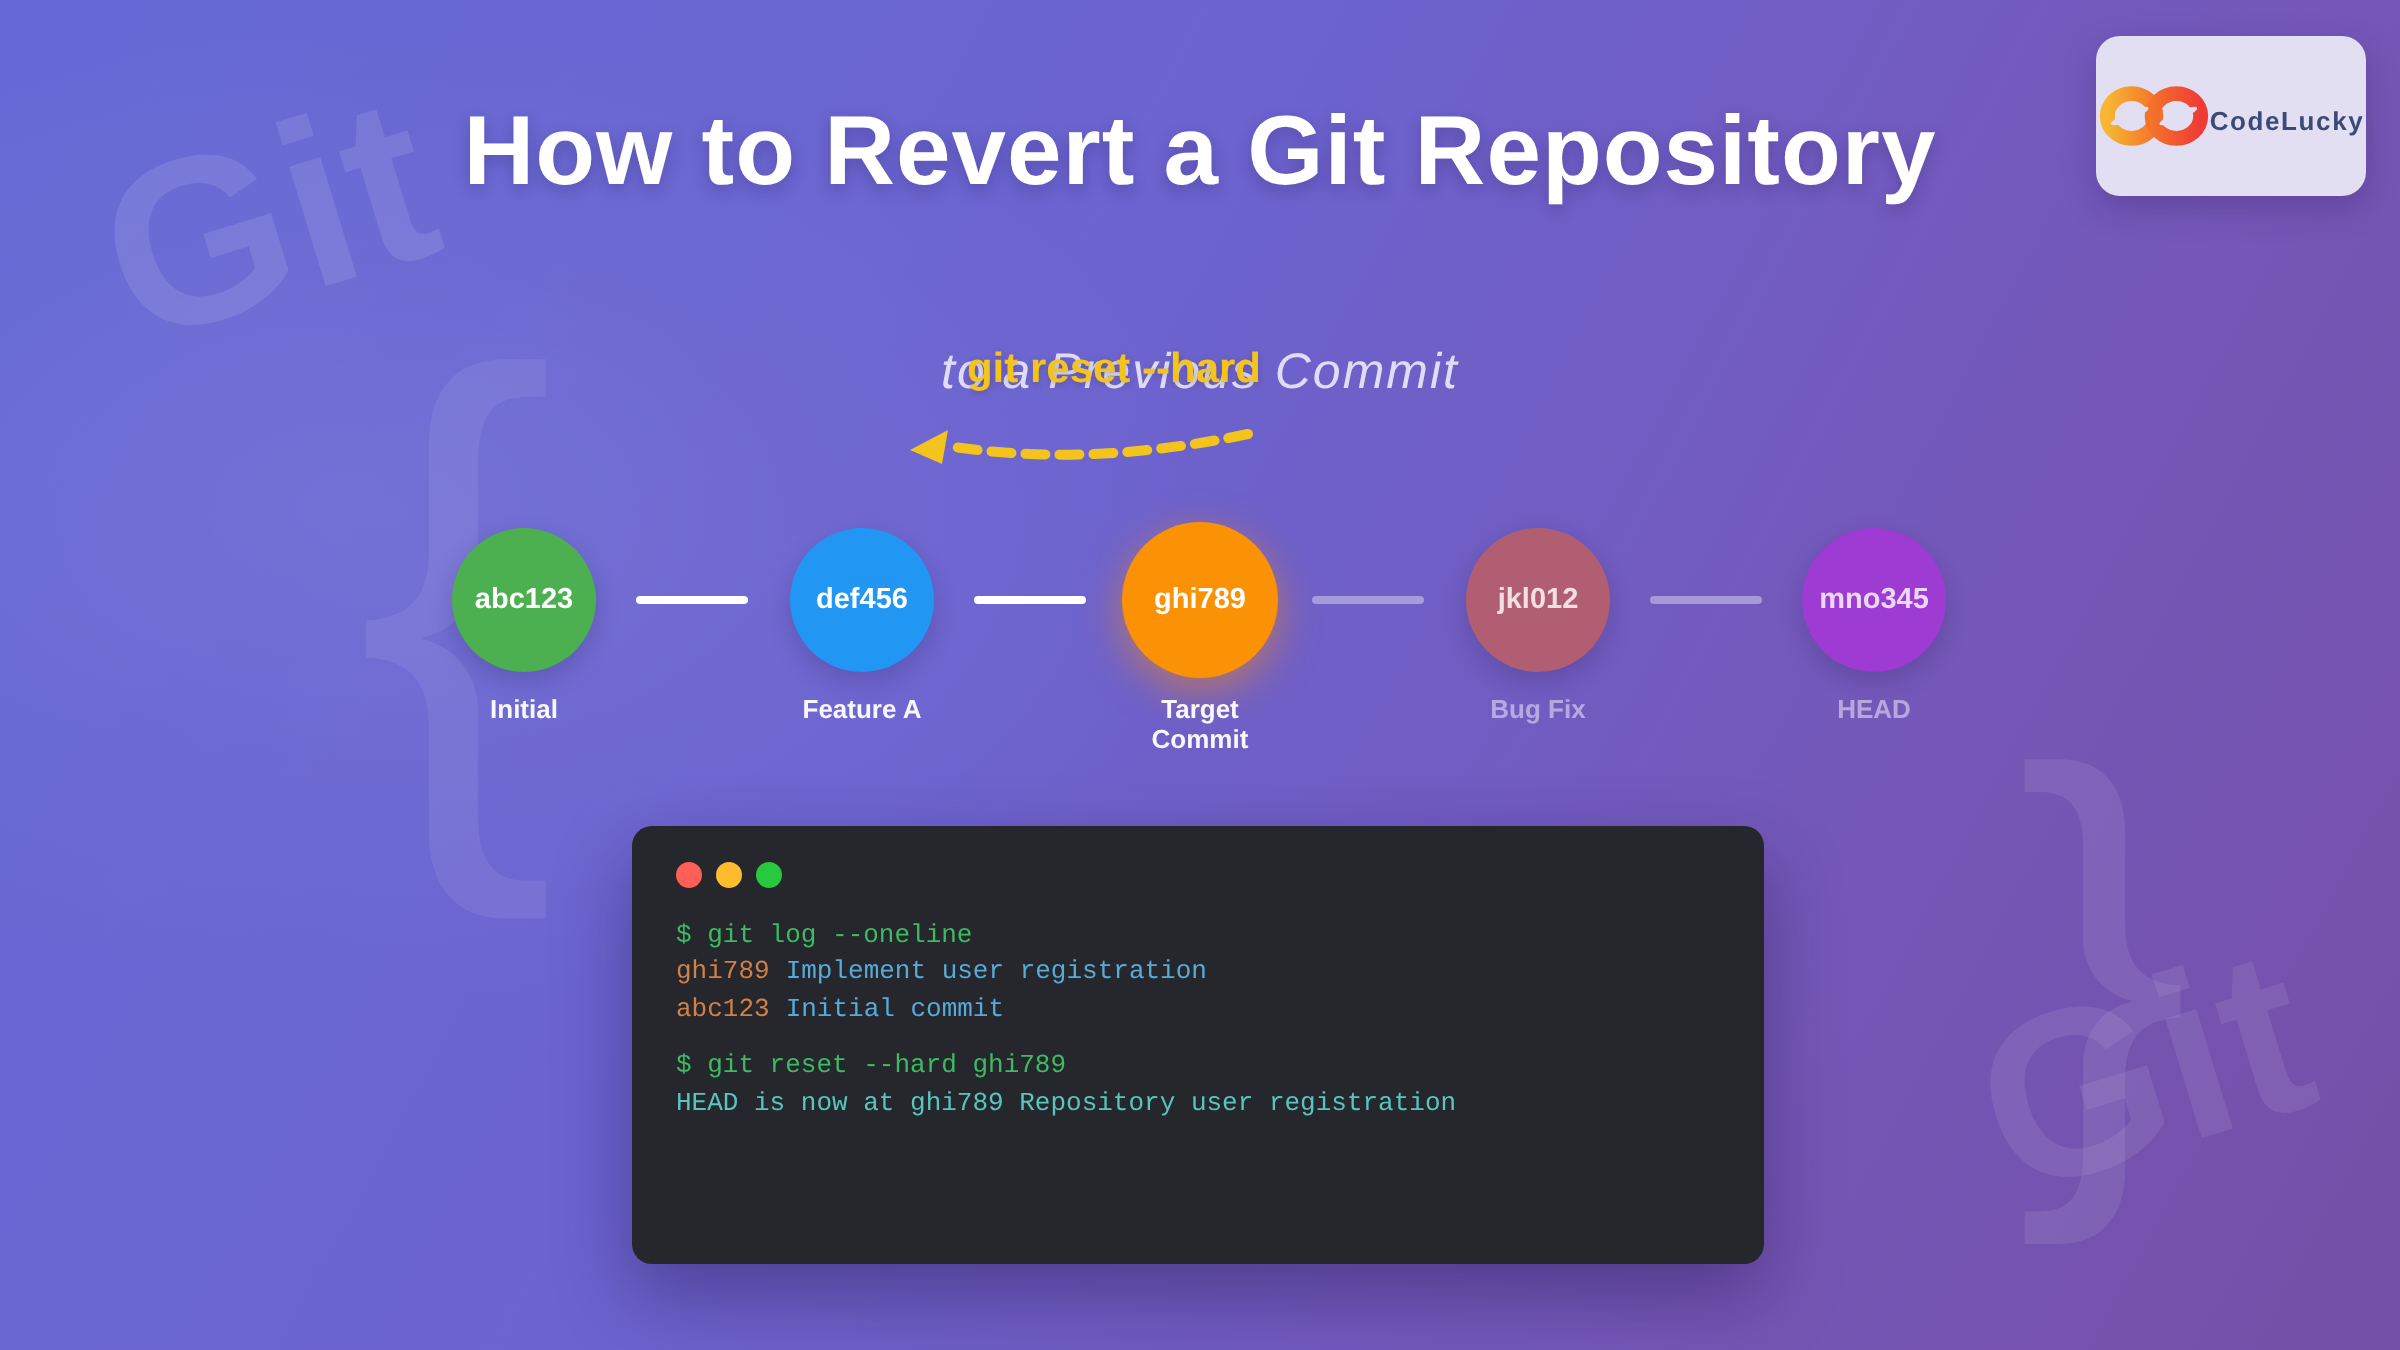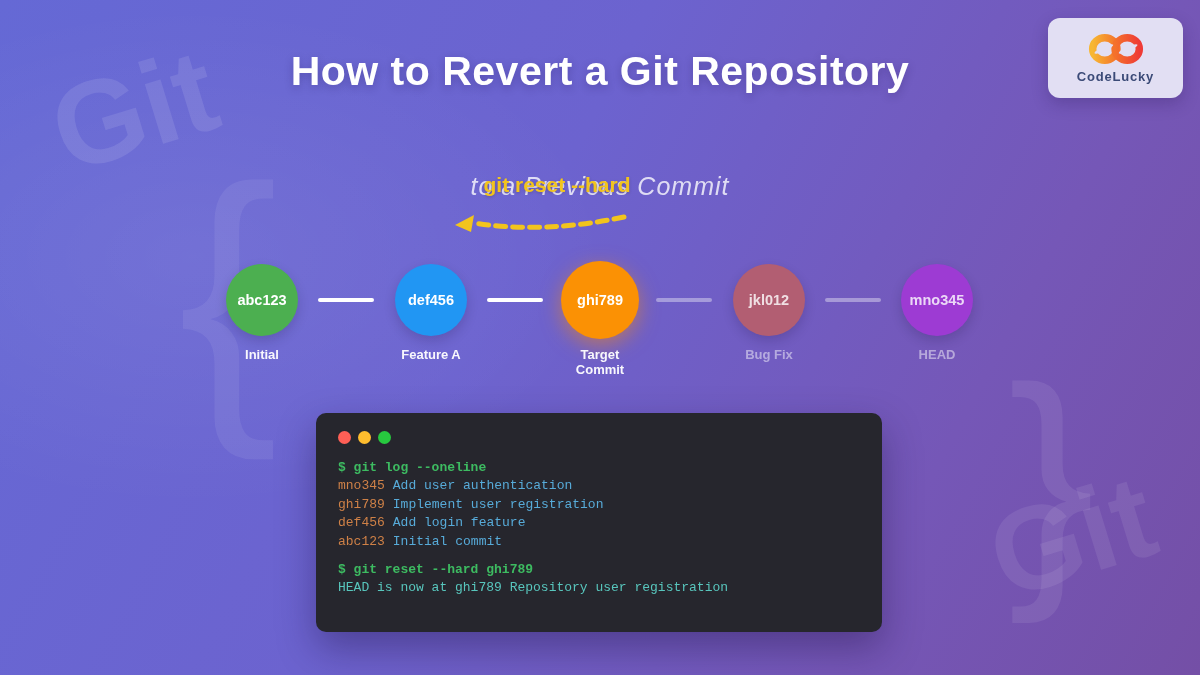--- a/index.html
+++ b/index.html
@@ -16,21 +16,21 @@
   
   .wm { position: absolute; color: #ffffff; pointer-events: none; user-select: none; }
   .wm-git-tl { left: 52px; top: 42px; font-size: 118px; font-weight: 800; opacity: 0.10; transform: rotate(-17deg); }
   .wm-brace-l { left: 178px; top: 120px; font-size: 300px; font-weight: 300; opacity: 0.07; font-family: "Liberation Sans", sans-serif; }
   .wm-brace-r { left: 1008px; top: 330px; font-size: 260px; font-weight: 300; opacity: 0.08; }
   .wm-git-br { left: 990px; top: 468px; font-size: 118px; font-weight: 800; opacity: 0.08; transform: rotate(-17deg); }
 
   
   .title {
     position: absolute; left: 0; top: 48px; width: 100%;
-    text-align: center; color: #ffffff; font-size: 41px; font-weight: 800;
+    text-align: center; color: #ffffff; font-size: 49px; font-weight: 800;
     letter-spacing: 0.5px; text-shadow: 0 3px 8px rgba(30,20,80,0.25);
   }
   .subtitle {
     position: absolute; left: 0; top: 172px; width: 100%;
     text-align: center; color: rgba(255,255,255,0.78);
     font-size: 25px; font-weight: 300; letter-spacing: 1px; font-style: italic;
   }
   .cmd-label {
     position: absolute; left: 557px; top: 173px; transform: translateX(-50%);
     color: #f2c41d; font-size: 21px; font-weight: 700;
@@ -73,30 +73,30 @@
   }
   .traffic-row { display: flex; gap: 7px; align-items: center; height: 14px; }
   .dot { width: 13px; height: 13px; border-radius: 50%; }
   .t-body {
     margin-top: 15px;
     font-family: "Liberation Mono", monospace;
     font-size: 13px; line-height: 18.4px;
   }
   .t-line { white-space: pre; }
   .t-line.blank { height: 10px; }
-  .t-cmd { color: #3dbb61; font-weight: bold; }
+  .t-cmd { color: #3dbb61; }
   .t-out { color: #58c6bd; }
   .t-hash { color: #cf8147; margin-right: 8px; }
   .t-msg { color: #57abd9; }
 
   
   .brand-card {
     position: absolute; left: 1048px; top: 18px; width: 135px; height: 80px;
     background: #e2dff3; border-radius: 12px;
-    display: flex; flex-direction: column; align-items: center; justify-content: center;
+    display: flex; flex-direction: row; align-items: center; justify-content: center;
     box-shadow: 0 6px 16px rgba(40,20,80,0.25);
   }
   .brand-name {
     margin-top: 4px; color: #3b4a77; font-size: 13px; font-weight: 700; letter-spacing: 0.8px;
   }
 </style>
 </head>
 <body>
 
 <div class="wm wm-git-tl">Git</div>
@@ -151,23 +151,21 @@
 <div class="connector faded" style="left:825px"></div>
 
 <div class="terminal">
   <div class="traffic-row">
     <div class="dot" style="background-color: rgb(255, 95, 86);"></div>
     <div class="dot" style="background-color: rgb(255, 189, 46);"></div>
     <div class="dot" style="background-color: rgb(39, 201, 63);"></div>
   </div>
   <div class="t-body">
     <div class="t-line t-cmd">$ git log --oneline</div>
-    <div class="t-line"><span class="t-hash">mno345</span><span class="t-msg">Add user authentication</span></div>
     <div class="t-line"><span class="t-hash">ghi789</span><span class="t-msg">Implement user registration</span></div>
-    <div class="t-line"><span class="t-hash">def456</span><span class="t-msg">Add login feature</span></div>
     <div class="t-line"><span class="t-hash">abc123</span><span class="t-msg">Initial commit</span></div>
     <div class="t-line blank"></div>
     <div class="t-line t-cmd">$ git reset --hard ghi789</div>
     <div class="t-line t-out">HEAD is now at ghi789 Repository user registration</div>
   </div>
 </div>
 
 <div class="brand-card">
   <svg width="56" height="32" viewBox="0 0 60 34">
     <defs>

